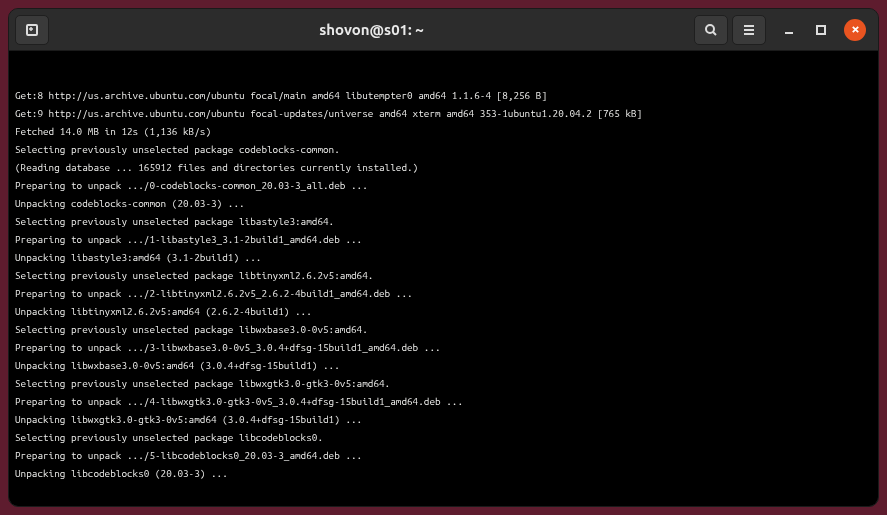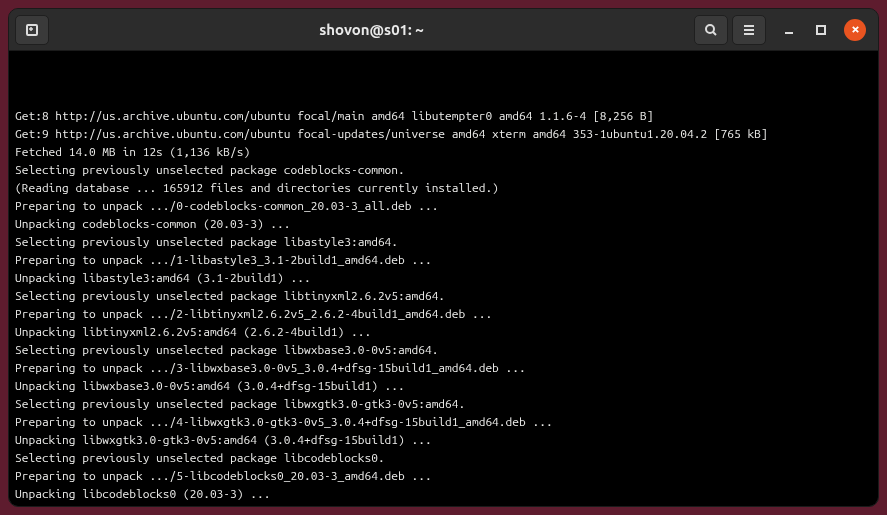--- a/index.html
+++ b/index.html
@@ -104,23 +104,23 @@
     .win-btn-close svg {
       stroke: #fff;
       width: 9px;
       height: 9px;
     }
     .terminal-body {
       flex: 1;
       background: #300a24;
       background: #1e0a18;
       background: #000000;
-      padding: 20px 6px;
+      padding: 0 6px;
       font-family: "Ubuntu Mono", "DejaVu Sans Mono", monospace;
-      font-size: 12px;
+      font-size: 10px;
       line-height: 18px;
       color: #eeeeec;
       overflow: hidden;
       white-space: pre-wrap;
       word-break: break-all;
     }
     .terminal-line {
       white-space: pre-wrap;
       word-break: break-all;
     }

